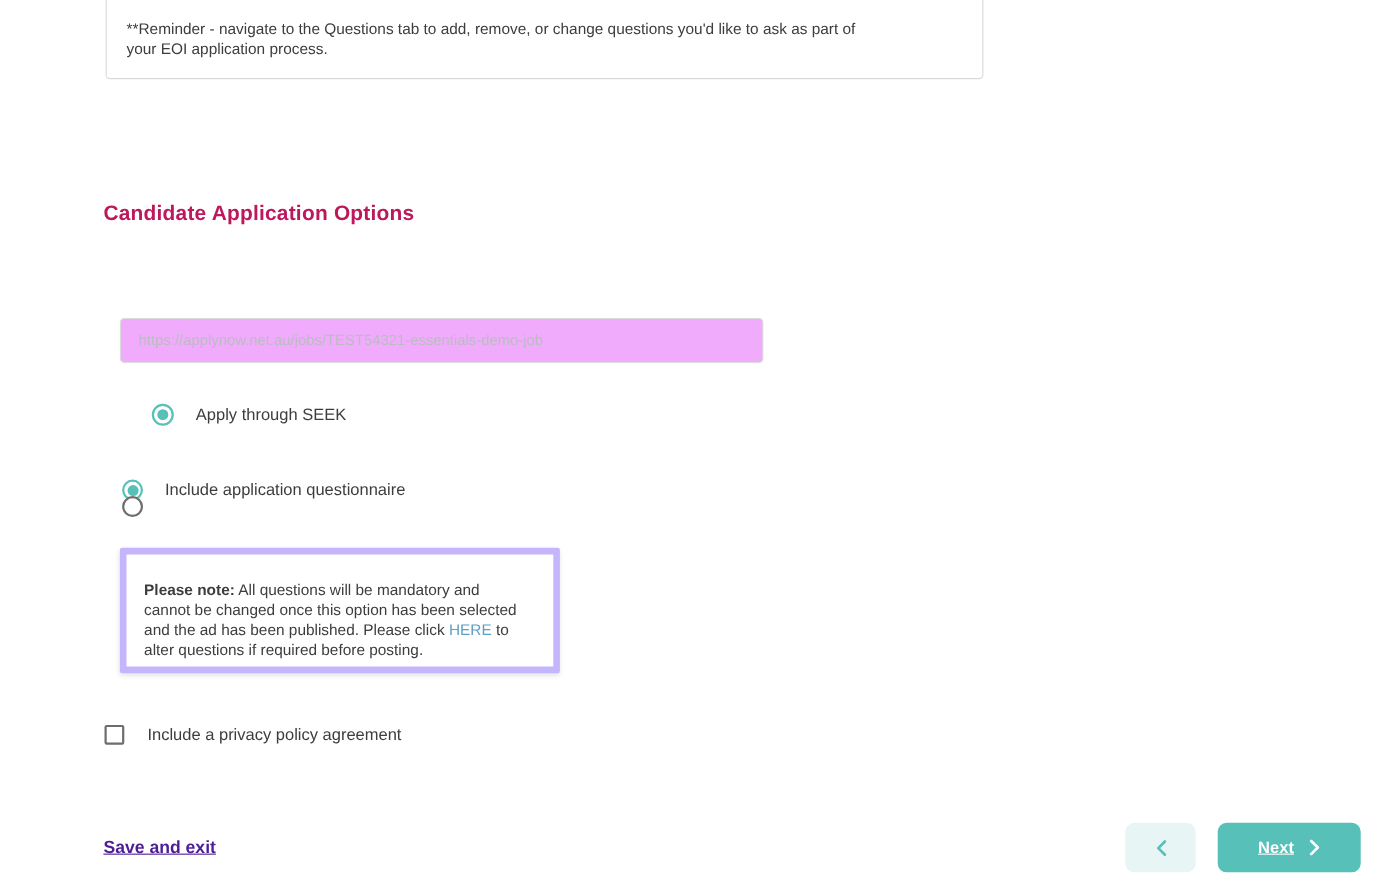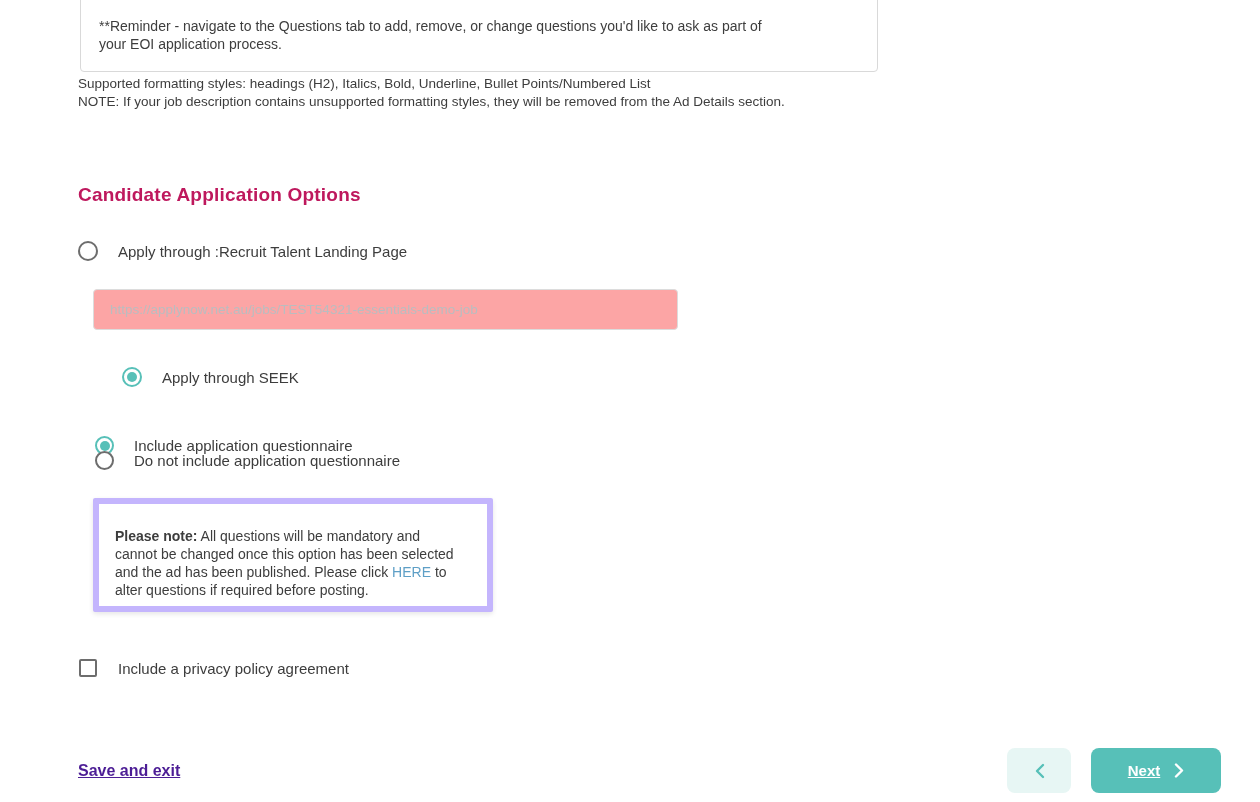--- a/index.html
+++ b/index.html
@@ -1,19 +1,19 @@
 <!DOCTYPE html>
 <html><head>
 <meta charset="utf-8">
 <style>
   * { margin: 0; padding: 0; box-sizing: border-box; }
   html, body { width: 1260px; height: 802px; background: #ffffff; overflow: hidden; }
   body { font-family: "Liberation Sans", sans-serif; color: #3d3d3d; position: relative; }
 
-  .stage { position: absolute; left: 0; top: 0; width: 1143px; height: 802px; }
+  .stage { position: absolute; left: 16px; top: 0; width: 1143px; height: 802px; }
 
   
   .reminder-box {
     position: absolute; left: 80px; top: -26px; width: 798px; height: 98px;
     border: 1px solid #d9d9d9; border-radius: 4px; background: #ffffff;
     padding: 42px 90px 0 18px;
   }
   .reminder-box p { font-size: 14px; line-height: 18px; color: #3d3d3d; }
 
   .format-notes { position: absolute; left: 78px; top: 75px; width: 900px; }
@@ -35,21 +35,21 @@
     flex: 0 0 auto; margin-right: 20px;
   }
   .radio.small { width: 19px; height: 19px; }
   .radio.selected { border-color: #57c0b8; }
   .radio .dot { display: none; width: 10px; height: 10px; border-radius: 50%; background: #57c0b8; }
   .radio.selected .dot { display: block; }
 
   
   .url-input {
     position: absolute; left: 93px; top: 289px; width: 585px; height: 41px;
-    border: 1px solid #dcdcdc; border-radius: 4px; background: #fca5a5;
+    border: 1px solid #dcdcdc; border-radius: 4px; background: #f0abfc;
     padding: 0 16px; font-size: 13.5px; color: #3d3d3d;
     font-family: "Liberation Sans", sans-serif; outline: none;
   }
   .url-input::placeholder { color: #b9bdc0; opacity: 1; }
 
   
   .note-box {
     position: absolute; left: 93px; top: 498px; width: 400px; height: 114px;
     background: #ffffff; border: 6px solid #c4b5fd; border-radius: 2px;
     box-shadow: 0 2px 5px rgba(0,0,0,0.10);
@@ -88,51 +88,42 @@
 </style>
 </head>
 <body>
 
 <div class="stage">
 
   <div class="reminder-box">
     <p>**Reminder - navigate to the Questions tab to add, remove, or change questions you'd like to ask as part of your EOI application process.</p>
   </div>
 
-  <div class="format-notes">
-    <div>Supported formatting styles: headings (H2), Italics, Bold, Underline, Bullet Points/Numbered List</div>
-    <div>NOTE: If your job description contains unsupported formatting styles, they will be removed from the Ad Details section.</div>
-  </div>
 
   <h2 class="section-title">Candidate Application Options</h2>
 
-  <div class="opt-row" style="left:78px; top:241px; height:20px;">
-    <span class="radio"></span>
-    <span class="lbl">Apply through :Recruit Talent Landing Page</span>
-  </div>
 
   <input class="url-input" type="text" placeholder="https://applynow.net.au/jobs/TEST54321-essentials-demo-job" style="">
 
   <div class="opt-row" style="left:78px; top:367px; height:20px;margin-left:44px;">
     <span class="radio selected">
         <span class="dot"></span>
       </span>
     <span class="lbl">Apply through SEEK</span>
   </div>
 
   <div class="opt-row" style="left:95px; top:409px; height:19px;margin-top:27px;">
     <span class="radio small selected">
         <span class="dot"></span>
       </span>
     <span class="lbl">Include application questionnaire</span>
   </div>
 
   <div class="opt-row" style="left:95px; top:451px; height:19px;">
     <span class="radio small"></span>
-    <span class="lbl">Do not include application questionnaire</span>
   </div>
 
   <div class="note-box">
     <p><span class="bold">Please note:</span><span> All questions will be mandatory and cannot be changed once this option has been selected and the ad has been published. Please click </span><span class="link">HERE</span><span> to alter questions if required before posting.</span></p>
   </div>
 
   <div class="opt-row" style="left:79px; top:659px; height:18px;">
     <span class="checkbox"></span>
     <span class="lbl">Include a privacy policy agreement</span>
   </div>

